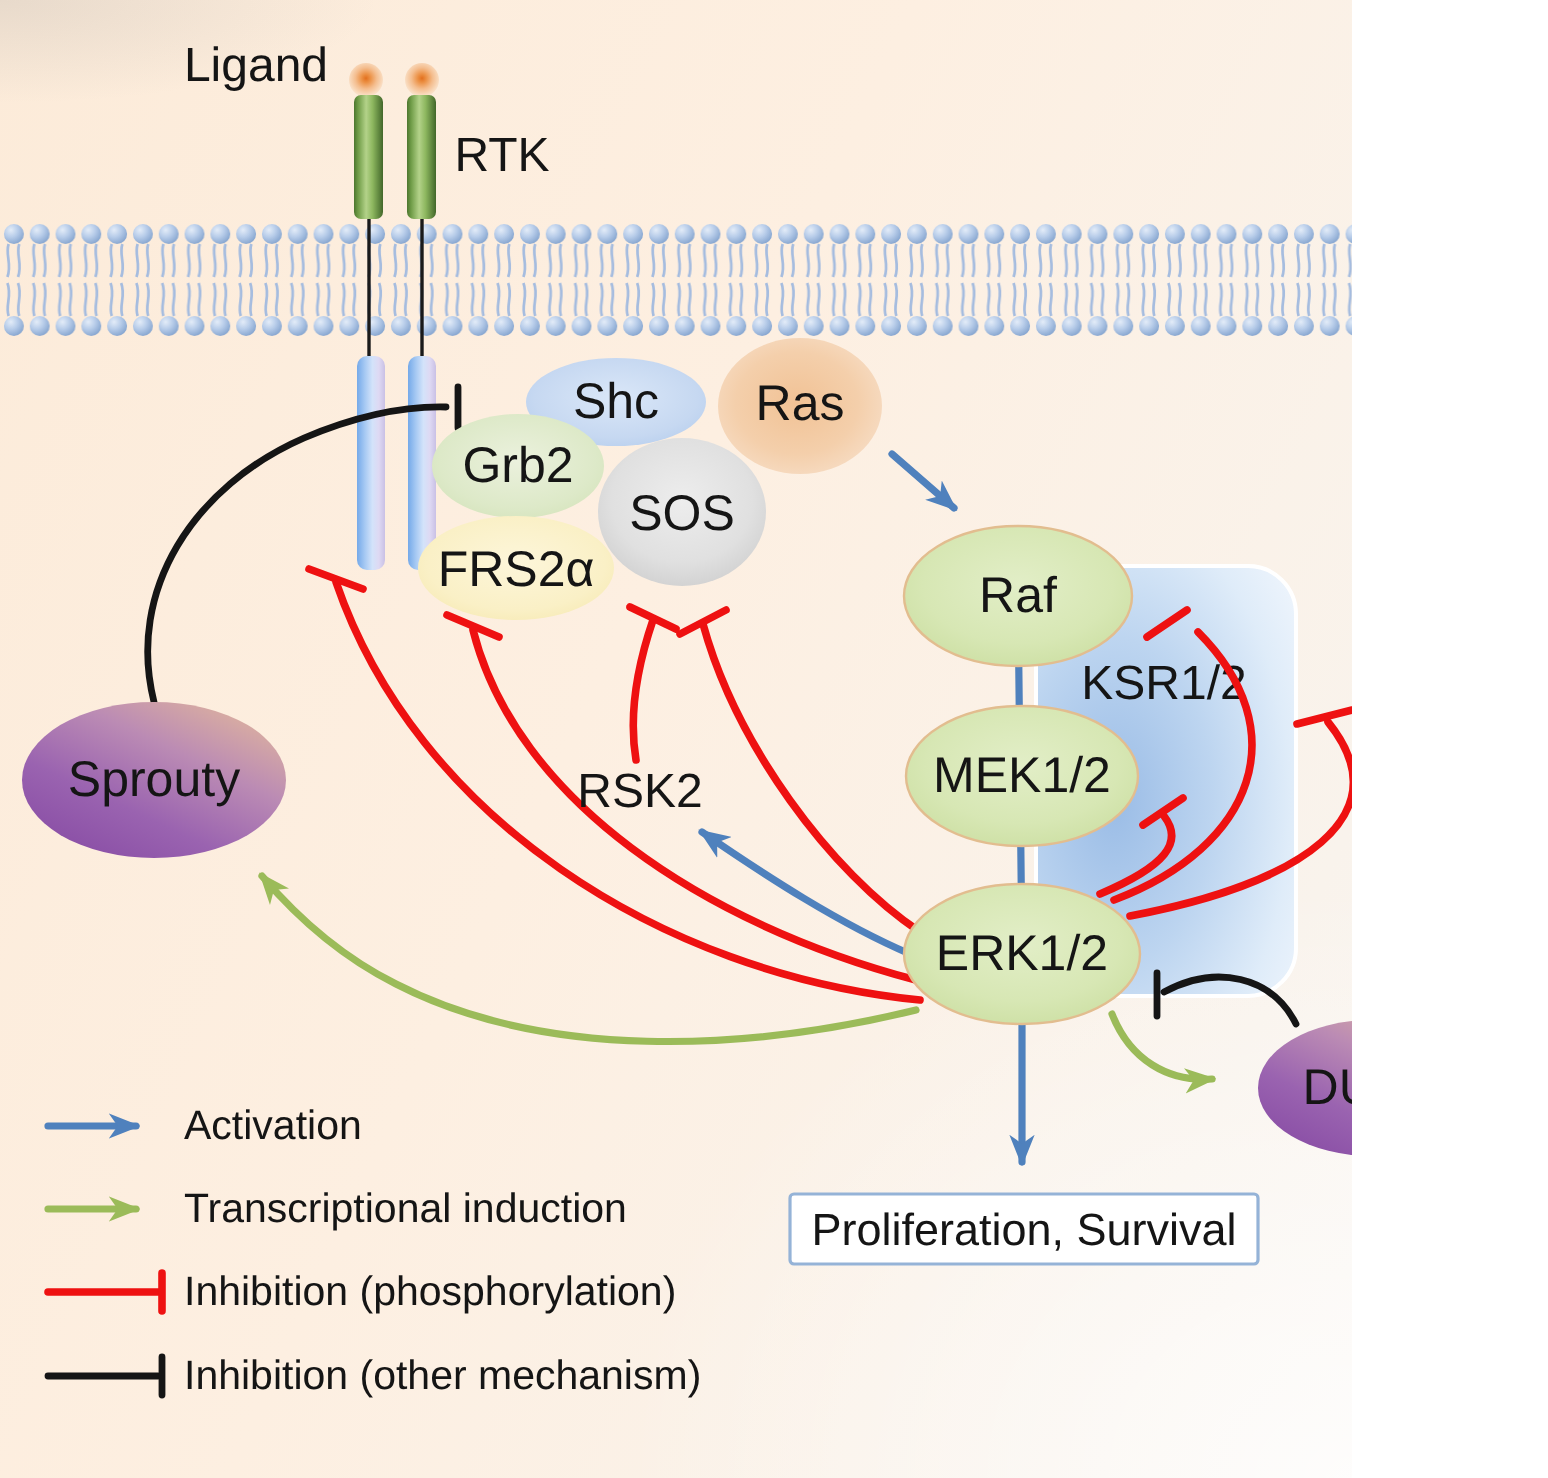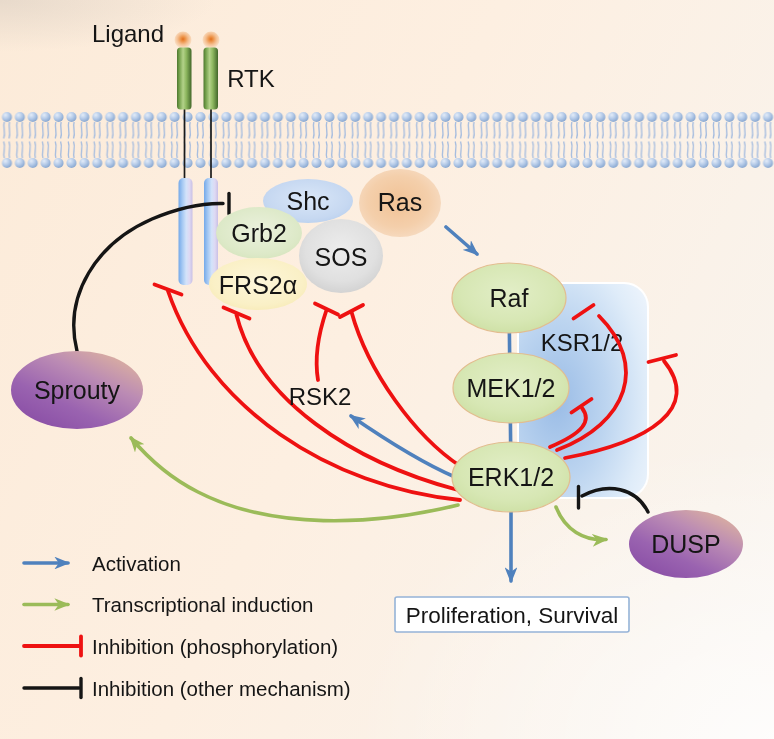--- a/index.html
+++ b/index.html
@@ -6,21 +6,21 @@
     --activation:#4f81bd;
     --transcription:#9bbb59;
     --inhibition_phospho:#ee1111;
     --inhibition_other:#151515;
     --text:#151515;
     --box_border_blue:#95b3d7;
   }
   html,body{margin:0;padding:0;}
   body{font-family:"Liberation Sans",sans-serif;}
   #stage{
-    position:relative;width:774px;height:739px;overflow:hidden;
+    position:relative;width:676px;height:739px;overflow:hidden;
     background:
       radial-gradient(40% 10% at 0% 0%, rgba(140,140,140,0.18), rgba(140,140,140,0) 70%),
       radial-gradient(120% 90% at 100% 100%, rgba(255,255,255,0.75), rgba(255,255,255,0) 45%),
       linear-gradient(115deg,#fcebd9 0%,#fdefe1 45%,#f9f3ec 85%,#faf6f2 100%);
   }
   svg{display:block}
   text{fill:var(--text);font-family:"Liberation Sans",sans-serif;}
   .node-label{font-size:25px;}
   .small-label{font-size:24px;}
   .legend-label{font-size:20.5px;}

